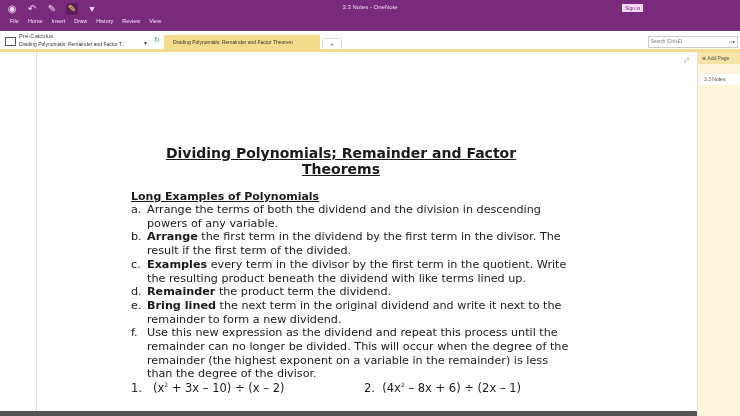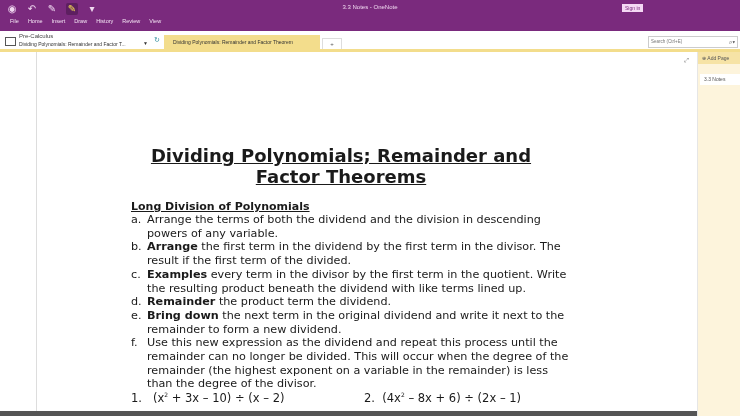--- a/index.html
+++ b/index.html
@@ -24,21 +24,21 @@
   .search{position:absolute;left:648px;top:36px;width:88px;height:10px;border:1px solid #ccc;font-size:4.5px;color:#777;line-height:10px;text-indent:2px;}
   .search-icon{position:absolute;right:2px;top:0;font-size:6px;color:#444;}
   .page{position:absolute;left:0;top:52px;width:697px;height:364px;background:#fff;}
   .left-rule{position:absolute;left:36px;top:0;width:1px;height:364px;background:#ddd;}
   .right-rule{position:absolute;left:697px;top:52px;width:1px;height:364px;background:#e6e6e6;}
   .expand-icon{position:absolute;left:684px;top:57px;font-size:6px;color:#666;}
   .pane{position:absolute;left:698px;top:52px;width:42px;height:364px;background:#fdf4dc;}
   .add-page{position:absolute;left:698px;top:52px;width:42px;height:12px;background:#f6e3a6;font-size:5px;color:#555;line-height:12px;text-indent:4px;white-space:nowrap;}
   .page-item{position:absolute;left:700px;top:74px;width:40px;height:11px;background:#fff;font-size:5px;color:#555;line-height:11px;text-indent:4px;}
   .doc{position:absolute;left:131px;top:145px;width:440px;font-family:"DejaVu Sans",sans-serif;color:#1a1a1a;}
-  .doc-title{text-align:center;font-size:18px;font-weight:bold;text-decoration:underline;margin-left:0;width:420px;}
+  .doc-title{text-align:center;font-size:14px;font-weight:bold;text-decoration:underline;margin-left:0;width:420px;}
   .sec-head{font-size:11px;font-weight:bold;text-decoration:underline;margin-top:13px;}
   .li{display:flex;font-size:11.2px;line-height:13.7px;}
   .li .lbl{width:16px;flex:none;}
   .li .txt{flex:1;}
   .ex-head{font-size:11px;font-weight:bold;text-decoration:underline;margin-top:13px;}
   .examples{display:flex;font-size:11.5px;line-height:14px;}
   .ex1{width:233px;}
   sup{font-size:6px;vertical-align:super;line-height:0;}
   .bottombar{position:absolute;left:0;top:411px;width:697px;height:5px;background:#555;}
 </style>
@@ -85,40 +85,40 @@
 </div>
 <div class="right-rule"></div>
 <div class="expand-icon">⤢</div>
 
 <div class="pane"></div>
 <div class="add-page">⊕ <span>Add Page</span></div>
 <div class="page-item">3.3 Notes</div>
 
 <div class="doc">
   <div class="doc-title">Dividing Polynomials; Remainder and Factor Theorems</div>
-  <div class="sec-head">Long Division of Polynomials</div>
+  <div class="sec-head">Long Examples of Polynomials</div>
   <div class="li">
       <span class="lbl">a.</span>
       <span class="txt"><b></b><span>Arrange the terms of both the dividend and the division in descending powers of any variable.</span></span>
     </div>
   <div class="li">
       <span class="lbl">b.</span>
       <span class="txt"><b>Arrange</b><span> the first term in the dividend by the first term in the divisor.  The result if the first term of the divided.</span></span>
     </div>
   <div class="li">
       <span class="lbl">c.</span>
       <span class="txt"><b>Examples</b><span> every term in the divisor by the first term in the quotient.  Write the resulting product beneath the dividend with like terms lined up.</span></span>
     </div>
   <div class="li">
       <span class="lbl">d.</span>
       <span class="txt"><b>Remainder</b><span> the product term the dividend.</span></span>
     </div>
   <div class="li">
       <span class="lbl">e.</span>
-      <span class="txt"><b>Bring down</b><span> the next term in the original dividend and write it next to the remainder to form a new dividend.</span></span>
+      <span class="txt"><b>Bring lined</b><span> the next term in the original dividend and write it next to the remainder to form a new dividend.</span></span>
     </div>
   <div class="li">
       <span class="lbl">f.</span>
       <span class="txt"><b></b><span>Use this new expression as the dividend and repeat this process until the remainder can no longer be divided.  This will occur when the degree of the remainder (the highest exponent on a variable in the remainder) is less than the degree of the divisor.</span></span>
     </div>
   <div class="examples">
     <div class="ex1"><span>1.</span>&nbsp;&nbsp;&nbsp;<span>(x</span><sup>2</sup><span> + 3x – 10) ÷ (x – 2)</span></div>
     <div><span>2.</span>&nbsp;&nbsp;<span>(4x</span><sup>2</sup><span> – 8x + 6) ÷ (2x – 1)</span></div>
   </div>
 </div>

